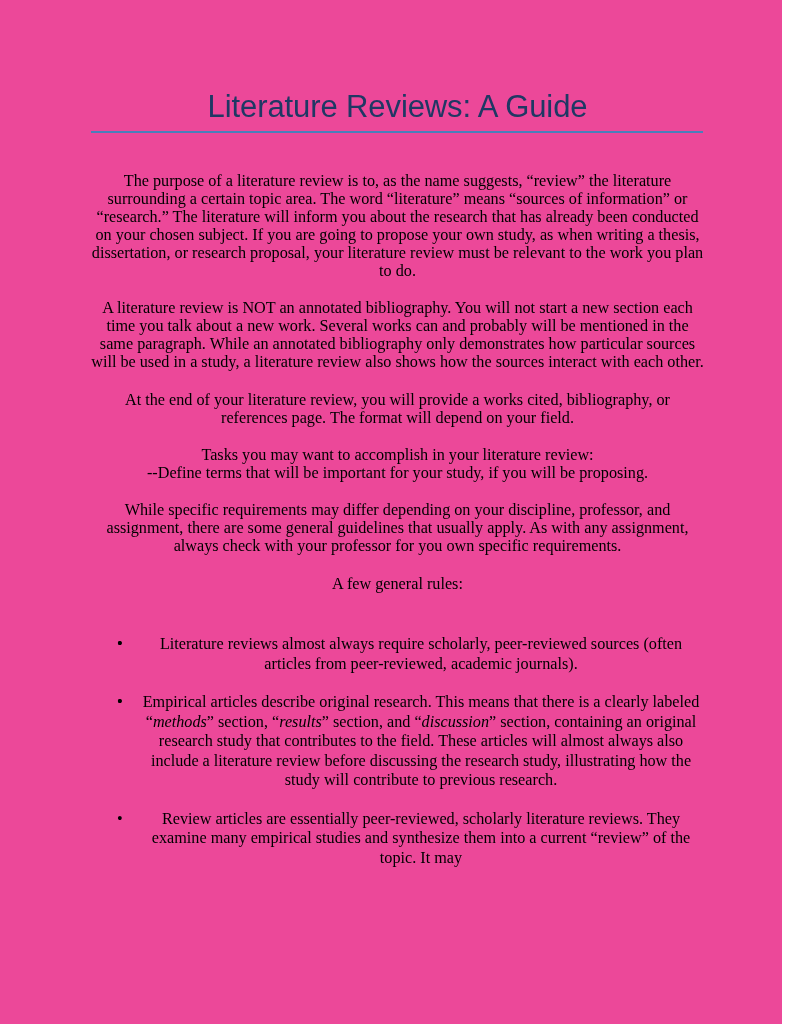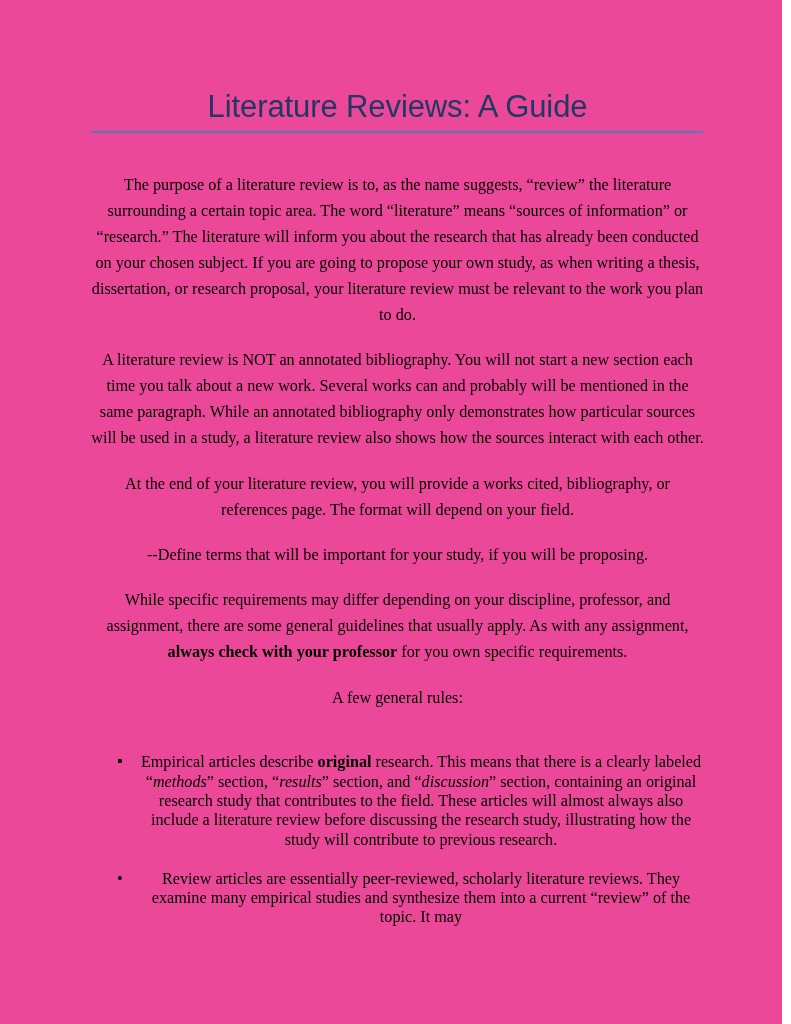--- a/index.html
+++ b/index.html
@@ -35,21 +35,21 @@
   }
   .title-rule {
     width: 612px;
     height: 2px;
     background: #4A7EBB;
     margin: 0 0 0 0;
   }
   .body-block {
     font-family: "Liberation Serif", serif;
     font-size: 16.2px;
-    line-height: 26px;
+    line-height: 18px;
     color: #000000;
     margin: 0;
   }
   .para {
     margin: 0;
     padding: 0;
   }
   .spacer-line {
     height: 19.4px;
   }
@@ -75,21 +75,21 @@
   }
   .bullet-marker {
     position: absolute;
     left: 26px;
     top: 0;
     font-family: "Liberation Serif", serif;
     font-size: 16.2px;
     line-height: 19.4px;
     color: #000000;
   }
-  b, .b { font-weight: bold; }
+  b, .b { font-weight: normal; }
   i, .i { }
 </style>
 </head>
 <body>
 
 <div class="page">
   <div class="content">
 
     <h1 class="doc-title">Literature Reviews: A Guide</h1>
     <div class="title-rule"></div>
@@ -102,40 +102,42 @@
     <div class="spacer-line"></div>
 
     <p class="body-block para">A literature review is NOT an annotated bibliography. You will not start a new section each time you talk about a new work. Several works can and probably will be mentioned in the same paragraph. While an annotated bibliography only demonstrates how particular sources will be used in a study, a literature review also shows how the sources interact with each other.</p>
 
     <div class="spacer-line"></div>
 
     <p class="body-block para">At the end of your literature review, you will provide a works cited, bibliography, or references page. The format will depend on your field.</p>
 
     <div class="spacer-line"></div>
 
+    <p class="body-block para">Tasks you may want to accomplish in your literature review:</p>
     <p class="body-block para">--Define terms that will be important for your study, if you will be proposing.</p>
 
     <div class="spacer-line"></div>
 
     <p class="body-block para"><span>While specific requirements may differ depending on your discipline, professor, and assignment, there are some general guidelines that usually apply. As with any assignment, </span><b>always check with your professor</b><span> for you own specific requirements.</span></p>
 
     <div class="spacer-line"></div>
 
     <p class="body-block para">A few general rules:</p>
 
     <div class="gap-first"></div>
 
     <ul class="bullet-list">
 
       <li class="bullet-item">
         <span class="bullet-marker">•</span>
       </li>
 
       <li class="bullet-item">
         <span class="bullet-marker">•</span>
+        <span>Literature reviews almost always require scholarly, peer-reviewed sources (often articles from peer-reviewed, academic journals).</span>
       </li>
 
       <li class="bullet-item">
         <span class="bullet-marker">•</span>
       </li>
 
       <li class="bullet-item">
         <span class="bullet-marker">•</span><span>Empirical articles describe </span><b>original</b><span> research. This means that there is a clearly labeled “</span><i>methods</i><span>” section, “</span><i>results</i><span>” section, and “</span><i>discussion</i><span>” section, containing an original research study that contributes to the field. These articles will almost always also include a literature review before discussing the research study, illustrating how the study will contribute to previous research.</span>
       </li>
 

